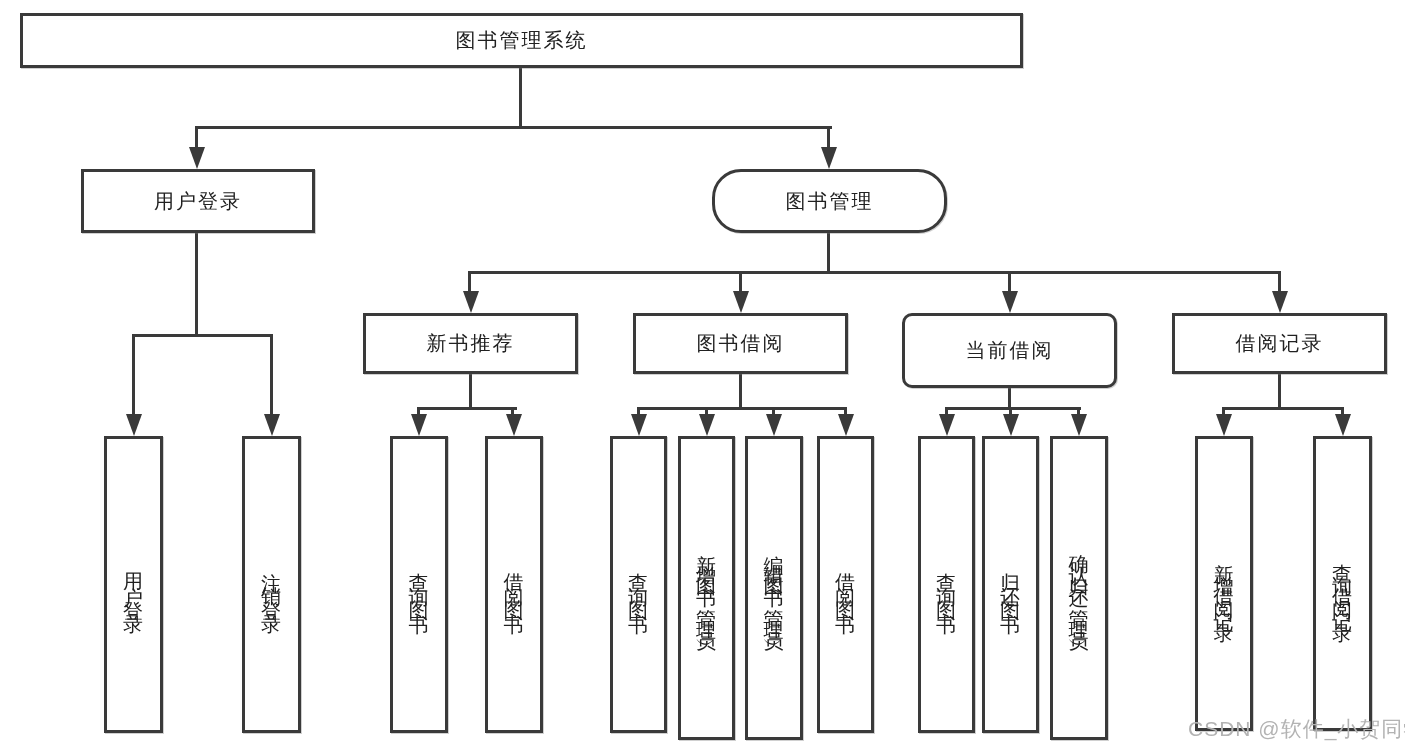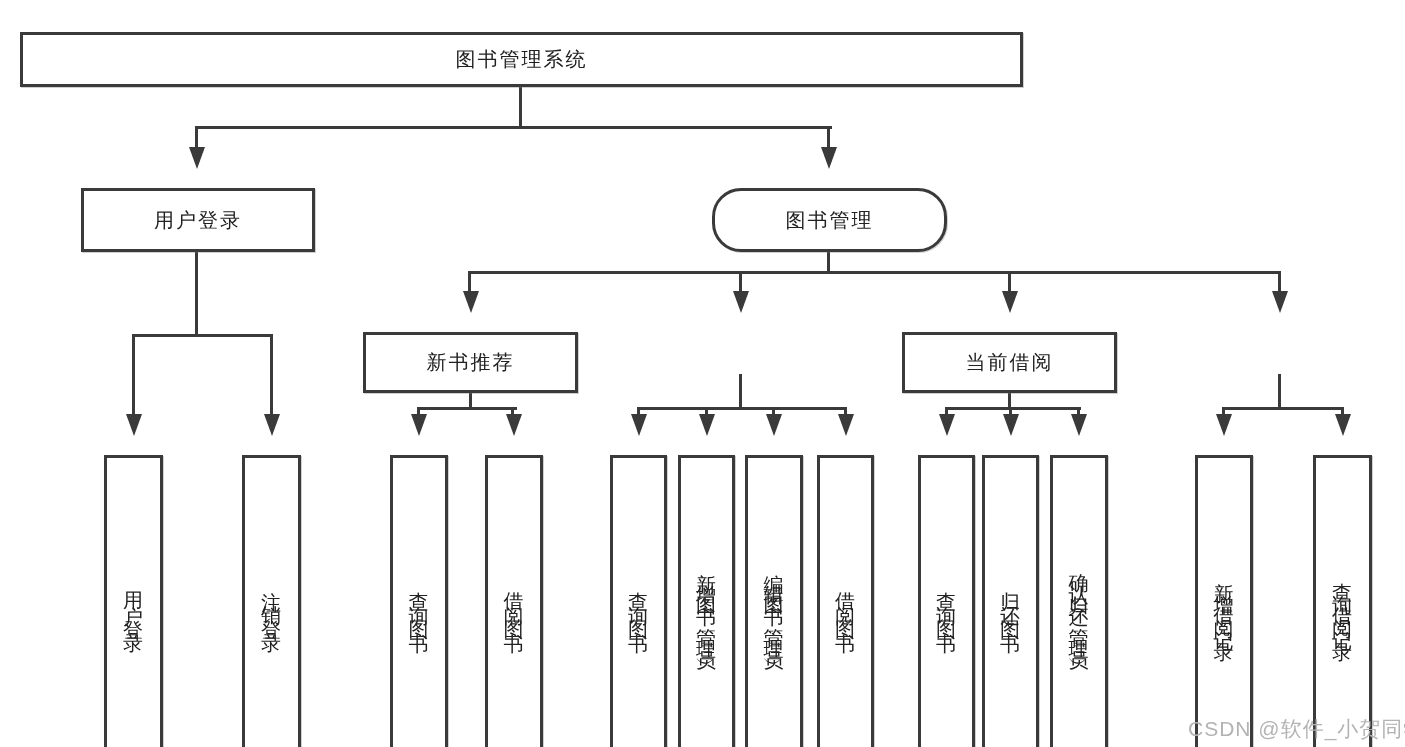--- a/index.html
+++ b/index.html
@@ -16,21 +16,20 @@
   }
   .box {
     position: absolute;
     box-sizing: border-box;
     background: #ffffff;
     border: 3px solid #3a3a3a;
     display: flex;
     align-items: center;
     justify-content: center;
     box-shadow: 1px 1px 0 rgba(120,120,120,0.35);
-    margin-top: 19px;
   }
   .box .lbl {
     color: #212121;
     font-size: 20px;
     letter-spacing: 2px;
     white-space: nowrap;
   }
   .box.v .lbl {
     writing-mode: vertical-rl;
     text-orientation: mixed;
@@ -123,22 +122,28 @@
     </div>
     <div class="box" style="left: 81px; top: 169px; width: 234px; height: 64px;">
       <span class="lbl">用户登录</span>
     </div>
     <div class="box" style="left: 712px; top: 169px; width: 235px; height: 64px; border-radius: 29px;">
       <span class="lbl">图书管理</span>
     </div>
     <div class="box" style="left: 363px; top: 313px; width: 215px; height: 61px; text-align: center;">
       <span class="lbl">新书推荐</span>
     </div>
-    <div class="box" style="left: 902px; top: 313px; width: 215px; height: 61px;">
+    <div class="box" style="left: 633px; top: 313px; width: 215px; height: 61px;">
+      <span class="lbl">图书借阅</span>
+    </div>
+    <div class="box" style="left: 902px; top: 313px; width: 215px; height: 75px; border-radius: 10px;">
       <span class="lbl">当前借阅</span>
+    </div>
+    <div class="box" style="left: 1172px; top: 313px; width: 215px; height: 61px;">
+      <span class="lbl">借阅记录</span>
     </div>
     <div class="box v" style="left: 104px; top: 436px; width: 59px; height: 297px;">
       <span class="lbl" style="letter-spacing: 14px;">用户登录</span>
     </div>
     <div class="box v" style="left: 242px; top: 436px; width: 59px; height: 297px;">
       <span class="lbl" style="letter-spacing: 14px;">注销登录</span>
     </div>
     <div class="box v" style="left: 390px; top: 436px; width: 58px; height: 297px;">
       <span class="lbl" style="letter-spacing: 14px;">查询图书</span>
     </div>

